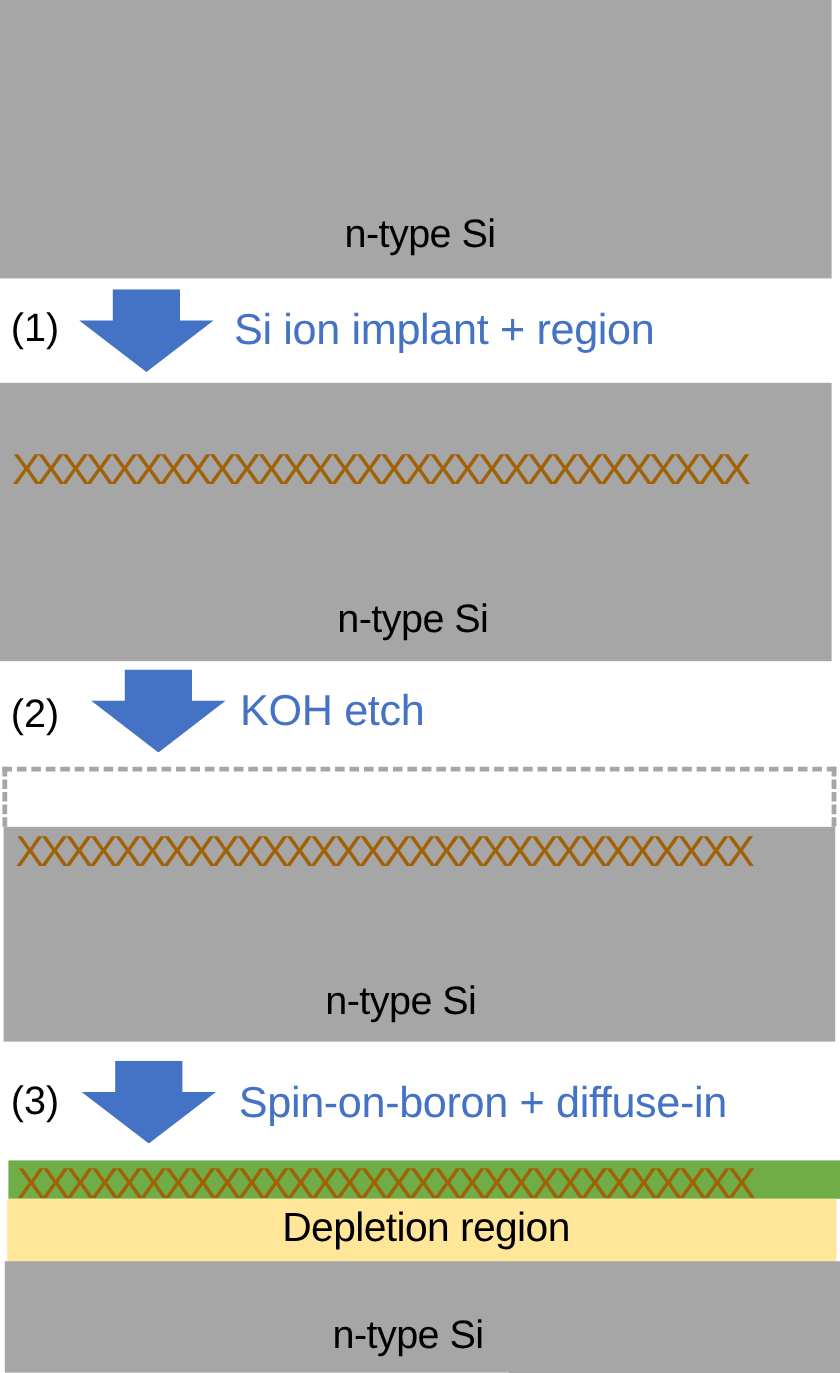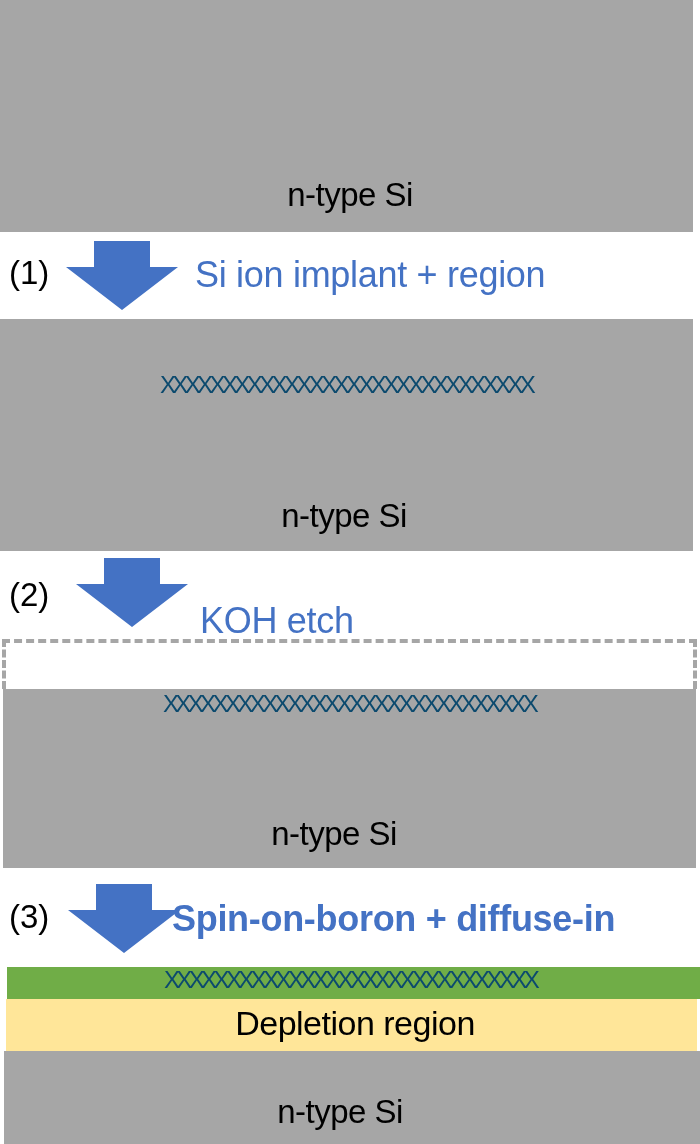--- a/index.html
+++ b/index.html
@@ -1,22 +1,22 @@
 <!DOCTYPE html>
 <html><head>
 <meta charset="utf-8">
 <style>
   html, body { margin: 0; padding: 0; background: #ffffff; }
   body { width: 700px; height: 1144px; position: relative; overflow: hidden;
          font-family: "Liberation Sans", "DejaVu Sans", sans-serif; }
   .abs { position: absolute; }
   .si { background: #a6a6a6; }
   .lbl { color: #000; font-size: 33px; text-align: center; white-space: nowrap; letter-spacing: -0.5px; }
-  .xrow { color: #0c4a6e; font-size: 24px; white-space: nowrap; overflow: hidden;
-          letter-spacing: -3.6px; line-height: 1; font-family: "Liberation Sans", sans-serif; text-align: center; }
+  .xrow { color: #a16207; font-size: 36px; white-space: nowrap; overflow: hidden;
+          letter-spacing: -3.6px; line-height: 1; font-family: "Liberation Sans", sans-serif; }
   .step-num { color: #000; font-size: 33px; }
   .step-text { color: #4472c4; font-size: 36px; white-space: nowrap; letter-spacing: -0.3px; }
   .arrow svg { display: block; }
   .dashed { border: 4px dashed #a6a6a6; border-bottom: none; box-sizing: border-box; }
 </style>
 </head>
 <body>
 
 <div class="abs si" style="left:0; top:0; width:693px; height:232px;"></div>
 <div class="abs lbl" style="left:0; width:700px; top:176px;">n-type Si</div>
@@ -32,33 +32,33 @@
 <div class="abs si" style="left:0; top:319px; width:693px; height:232px;"></div>
 <div class="abs xrow" style="left:10px; top:373px; width:672px;">XXXXXXXXXXXXXXXXXXXXXXXXXXXXXX</div>
 <div class="abs lbl" style="left:0; width:688px; top:497px;">n-type Si</div>
 
 <div class="abs step-num" style="left:9px; top:576px;">(2)</div>
 <div class="abs arrow" style="left:76px; top:558px;">
   <svg width="112" height="69" viewBox="0 0 112 69">
       <polygon points="28,0 84,0 84,26 112,26 56,69 0,26 28,26" fill="#4472c4"></polygon>
     </svg>
 </div>
-<div class="abs step-text" style="left:200px; top:600px;">KOH etch</div>
+<div class="abs step-text" style="left:200px; top:571px;">KOH etch</div>
 
 <div class="abs dashed" style="left:2px; top:639px; width:695px; height:50px;"></div>
 <div class="abs si" style="left:3px; top:689px; width:693px; height:179px;"></div>
 <div class="abs xrow" style="left:13px; top:692px; width:672px;">XXXXXXXXXXXXXXXXXXXXXXXXXXXXXX</div>
 <div class="abs lbl" style="left:0; width:668px; top:815px;">n-type Si</div>
 
 <div class="abs step-num" style="left:9px; top:898px;">(3)</div>
 <div class="abs arrow" style="left:68px; top:884px;">
   <svg width="112" height="69" viewBox="0 0 112 69">
       <polygon points="28,0 84,0 84,26 112,26 56,69 0,26 28,26" fill="#4472c4"></polygon>
     </svg>
 </div>
-<div class="abs step-text" style="left:172px; top:898px;font-weight:bold;">Spin-on-boron + diffuse-in</div>
+<div class="abs step-text" style="left:199px; top:898px;">Spin-on-boron + diffuse-in</div>
 
 <div class="abs" style="left:7px; top:967px; width:693px; height:32px; background:#70ad47;"></div>
 <div class="abs xrow" style="left:14px; top:968px; width:672px;">XXXXXXXXXXXXXXXXXXXXXXXXXXXXXX</div>
 <div class="abs" style="left:6px; top:999px; width:691px; height:52px; background:#ffe699;"></div>
 <div class="abs lbl" style="left:0; width:710px; top:1004px; font-size:34px;">Depletion region</div>
 <div class="abs si" style="left:4px; top:1051px; width:696px; height:93px;"></div>
 <div class="abs lbl" style="left:0; width:680px; top:1093px;">n-type Si</div>
 
 </body></html>

